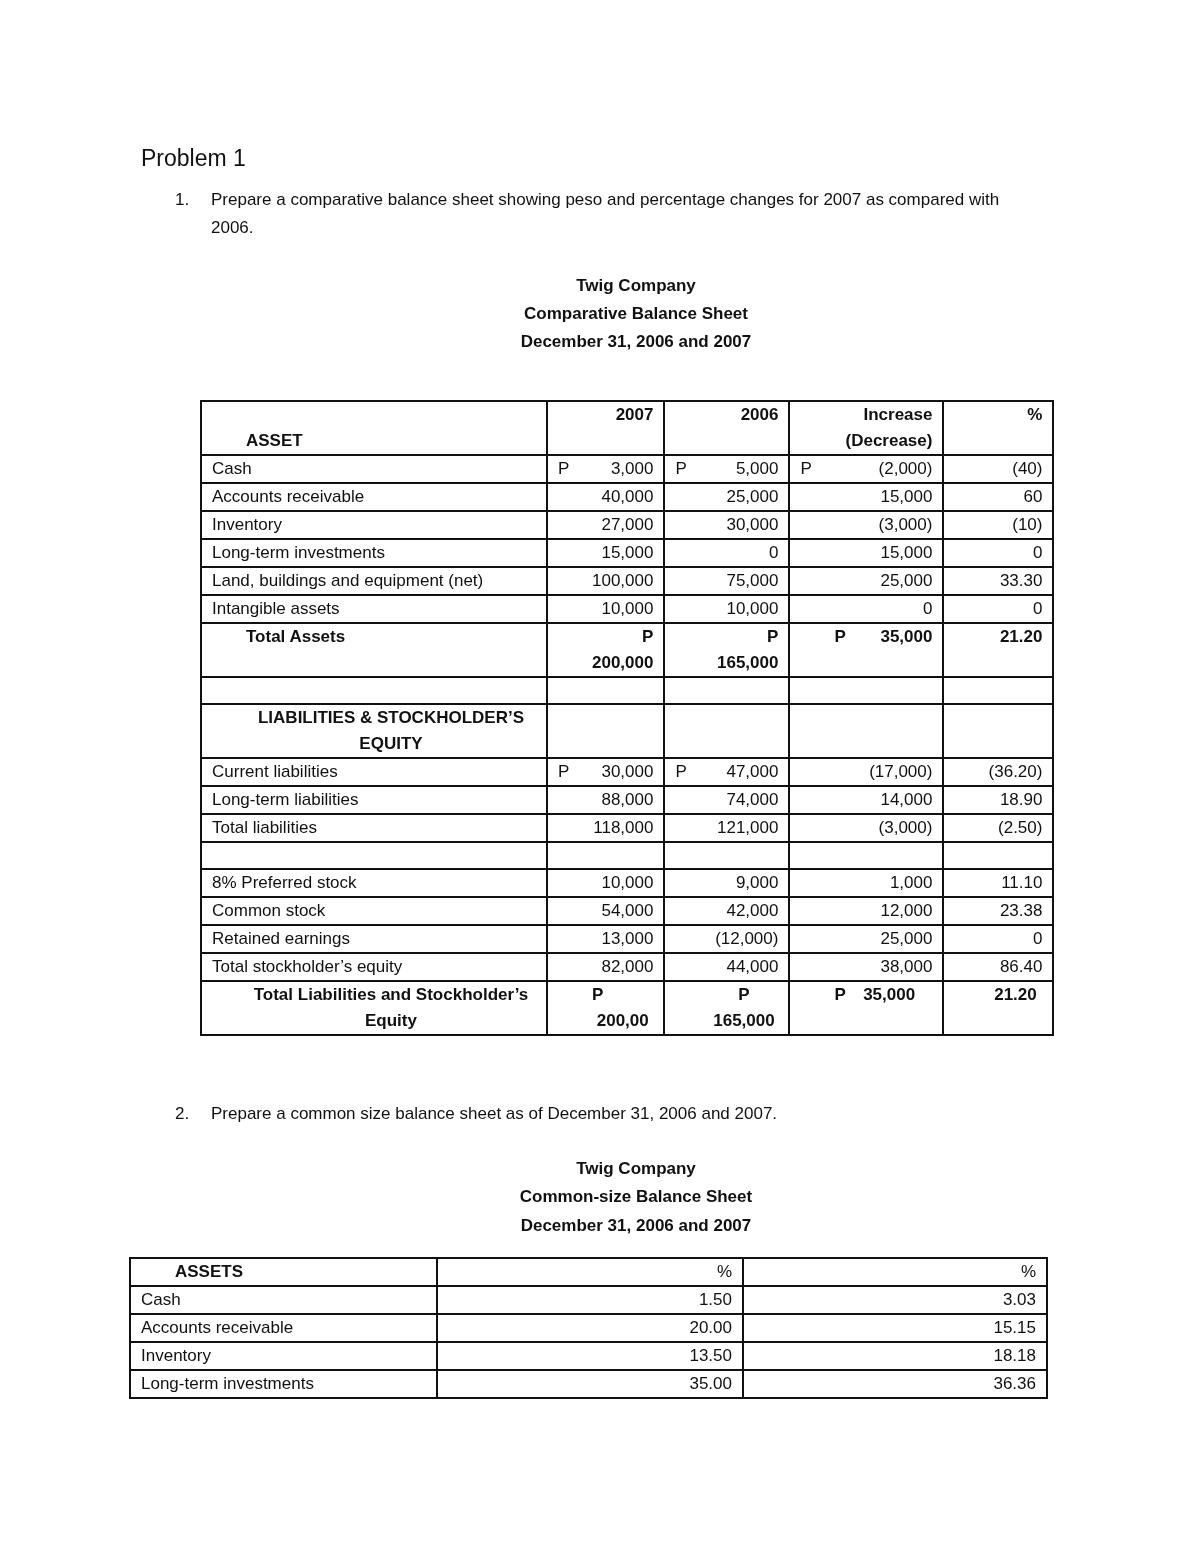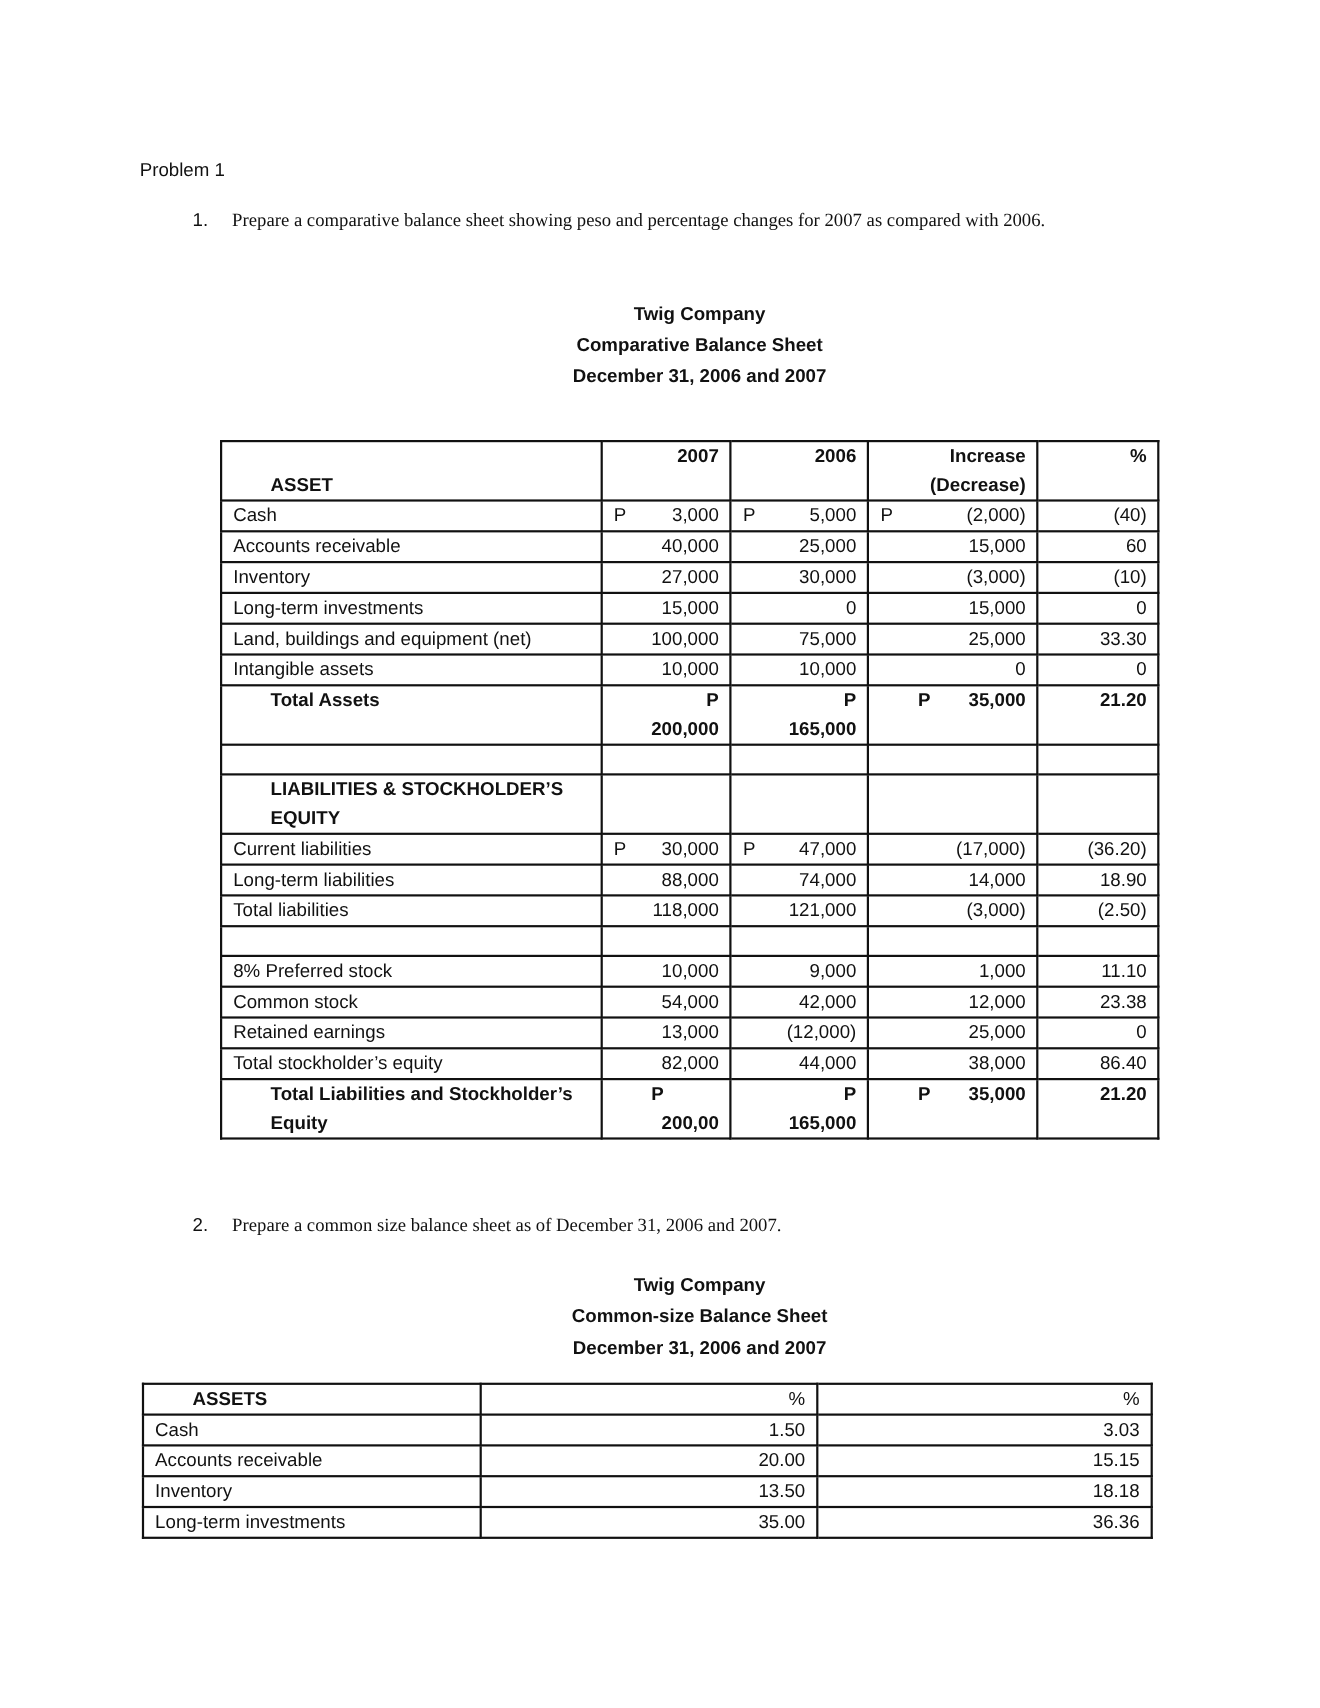--- a/index.html
+++ b/index.html
@@ -2,45 +2,45 @@
 <html><head>
 <meta charset="utf-8">
 <style>
   html, body { margin: 0; padding: 0; background: #ffffff; }
   body {
     width: 1200px; height: 1553px; position: relative; overflow: hidden;
     font-family: "Liberation Sans", "DejaVu Sans", sans-serif;
     color: #111; font-size: 17px;
   }
   .abs { position: absolute; }
-  .problem-title { left: 127px; top: 145px; font-size: 17px; }
+  .problem-title { left: 141px; top: 145px; font-size: 23px; }
   .q { left: 175px; font-size: 17px; line-height: 28px; }
   .q .num { position: absolute; left: 0; }
-  .q .txt { position: absolute; left: 36px; width: 830px; font-family: Liberation Serif, serif; }
+  .q .txt { position: absolute; left: 36px; width: 830px; }
   .center-head { left: 0; width: 1272px; text-align: center; font-weight: bold; font-size: 17px; }
   table { border-collapse: collapse; position: absolute; table-layout: fixed; }
   td {
     border: 2px solid #111; padding: 0 10px; font-size: 17px;
     line-height: 26px; height: 26px; vertical-align: top;
   }
   td.num { text-align: right; }
   td.bold, td.b { font-weight: bold; padding-left: 44px; }
   .pref { float: left; }
   .t1 { left: 200px; top: 400px; }
   .t1 col.c0 { width: 346px; }
   .t1 col.c1 { width: 111px; }
   .t1 col.c2 { width: 125px; }
   .t1 col.c3 { width: 154px; }
   .t1 col.c4 { width: 110px; }
   .t2 { left: 129px; top: 1257px; }
   .t2 col.c0 { width: 307px; }
   .t2 col.c1 { width: 306px; }
   .t2 col.c2 { width: 304px; }
   tr.header-row td { height: 52px; }
-  tr.tall td { height: 52px; }
+  tr.tall td { height: 52px; text-align: center; }
   tr.blank td { height: 25px; }
 </style>
 </head>
 <body>
 
 <div class="abs problem-title">Problem 1</div>
 
 <div class="abs q" style="top:186px;">
   <span class="num">1.</span>
   <span class="txt">Prepare a comparative balance sheet showing peso and percentage changes for 2007 as compared with 2006.</span>

